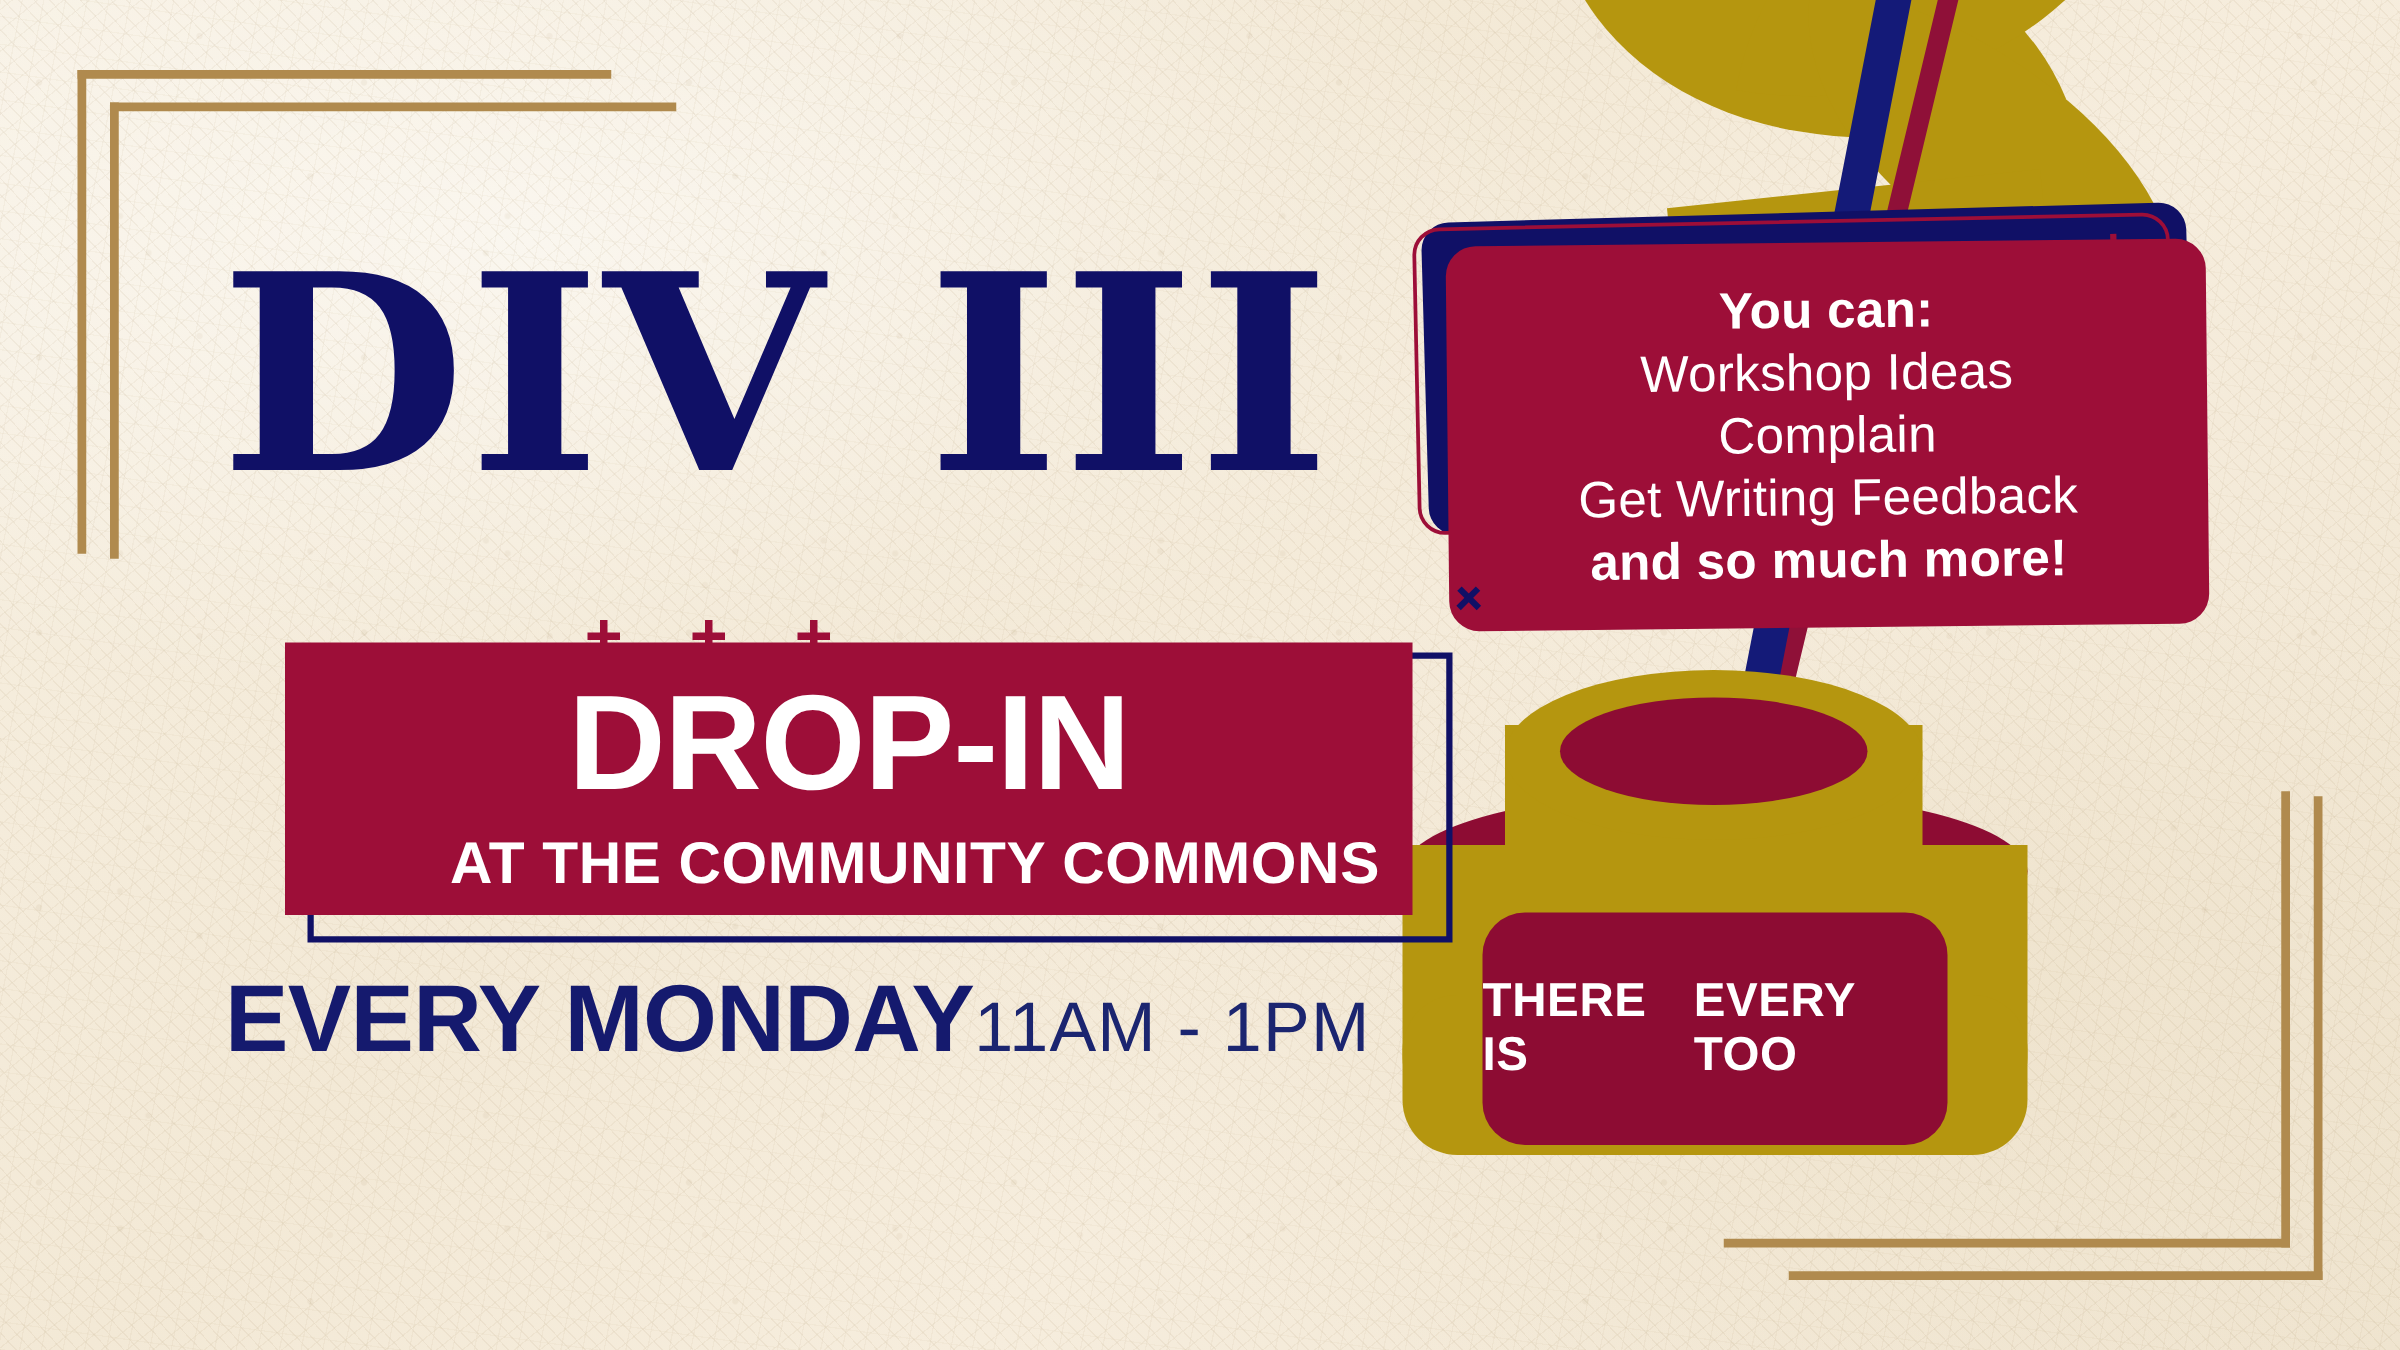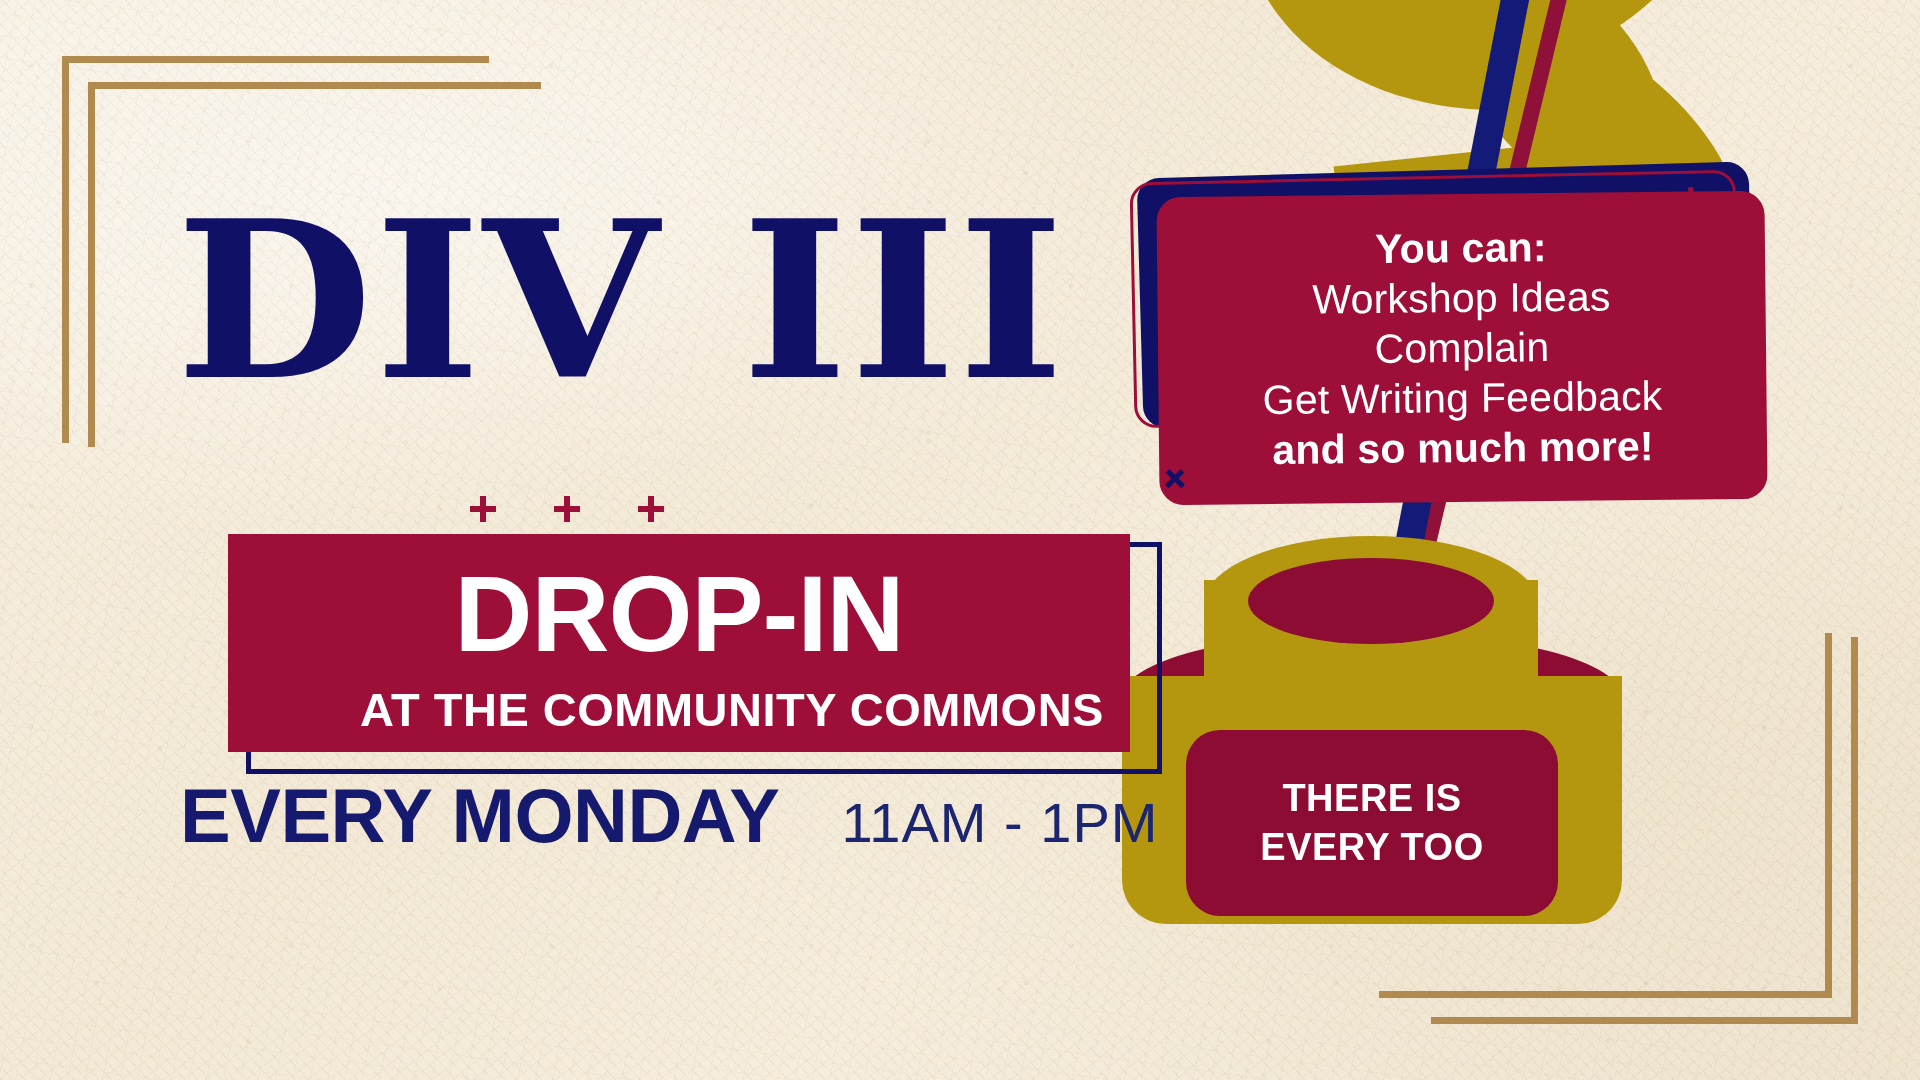--- a/index.html
+++ b/index.html
@@ -63,38 +63,38 @@
     transform:scaleX(1.04);transform-origin:left top;
   }
 
   .plusrow{position:absolute;left:470px;top:496px;display:flex;gap:58px;}
   .plus{position:relative;width:26px;height:26px;}
   .plus::before,.plus::after{content:"";position:absolute;background:#9d0e38;}
   .plus::before{left:0;top:10px;width:26px;height:6px;}
   .plus::after{left:10px;top:0;width:6px;height:26px;}
 
   
-  #banner-wrap{position:absolute;left:228px;top:524px;width:940px;height:250px;}
+  #banner-wrap{position:absolute;left:228px;top:504px;width:940px;height:250px;}
   .banner-outline{
     position:absolute;left:18px;top:18px;width:906px;height:222px;
     border:5px solid #101066;background:transparent;
   }
   .banner-fill{
     position:absolute;left:0;top:10px;width:902px;height:218px;background:#9d0e38;
   }
   .banner-label{
     position:absolute;left:0;top:26px;width:902px;text-align:center;
     color:#ffffff;font-size:108px;font-weight:700;letter-spacing:-1px;line-height:1;
   }
   .banner-sub{
     position:absolute;left:0;top:152px;width:1008px;text-align:center;
     color:#ffffff;font-size:47px;font-weight:700;letter-spacing:.5px;line-height:1;
   }
 
-  .whenrow{position:absolute;left:180px;top:778px;display:flex;align-items:baseline;gap:62px;}
+  .whenrow{position:absolute;left:180px;top:778px;display:flex;align-items:baseline;}
   .when-day{font-size:76px;font-weight:700;color:#151a6e;letter-spacing:-.5px;line-height:1;}
   .when-time{font-size:56px;font-weight:400;color:#1b2570;letter-spacing:1px;line-height:1;}
   .emailline{
     position:absolute;left:214px;top:880px;
     font-size:44px;font-weight:700;color:#151a6e;letter-spacing:.3px;white-space:nowrap;
   }
 
   
   #art{position:absolute;left:1120px;top:-40px;width:800px;height:1140px;}
 
@@ -148,21 +148,21 @@
     position:absolute;left:2px;top:716px;width:500px;height:214px;
     background:#b5960f;border-radius:0 0 44px 44px;
   }
   .ink-base{
     position:absolute;left:2px;top:836px;width:500px;height:128px;
     background:#b5960f;border-radius:44px;
   }
   .ink-label{
     position:absolute;left:66px;top:770px;width:372px;height:186px;
     background:#8d0c33;border-radius:34px;
-    display:flex;flex-direction:column;align-items:center;justify-content:center;gap:6px;
+    display:flex;flex-direction:row;align-items:center;justify-content:center;gap:6px;
   }
   .ink-label span{
     color:#ffffff;font-size:38px;font-weight:700;letter-spacing:.5px;line-height:1.12;
   }
 
   
   #card-shadow{
     position:absolute;left:1140px;top:170px;width:612px;height:250px;
     background:#101066;border-radius:22px;transform:rotate(-1.6deg);
   }

